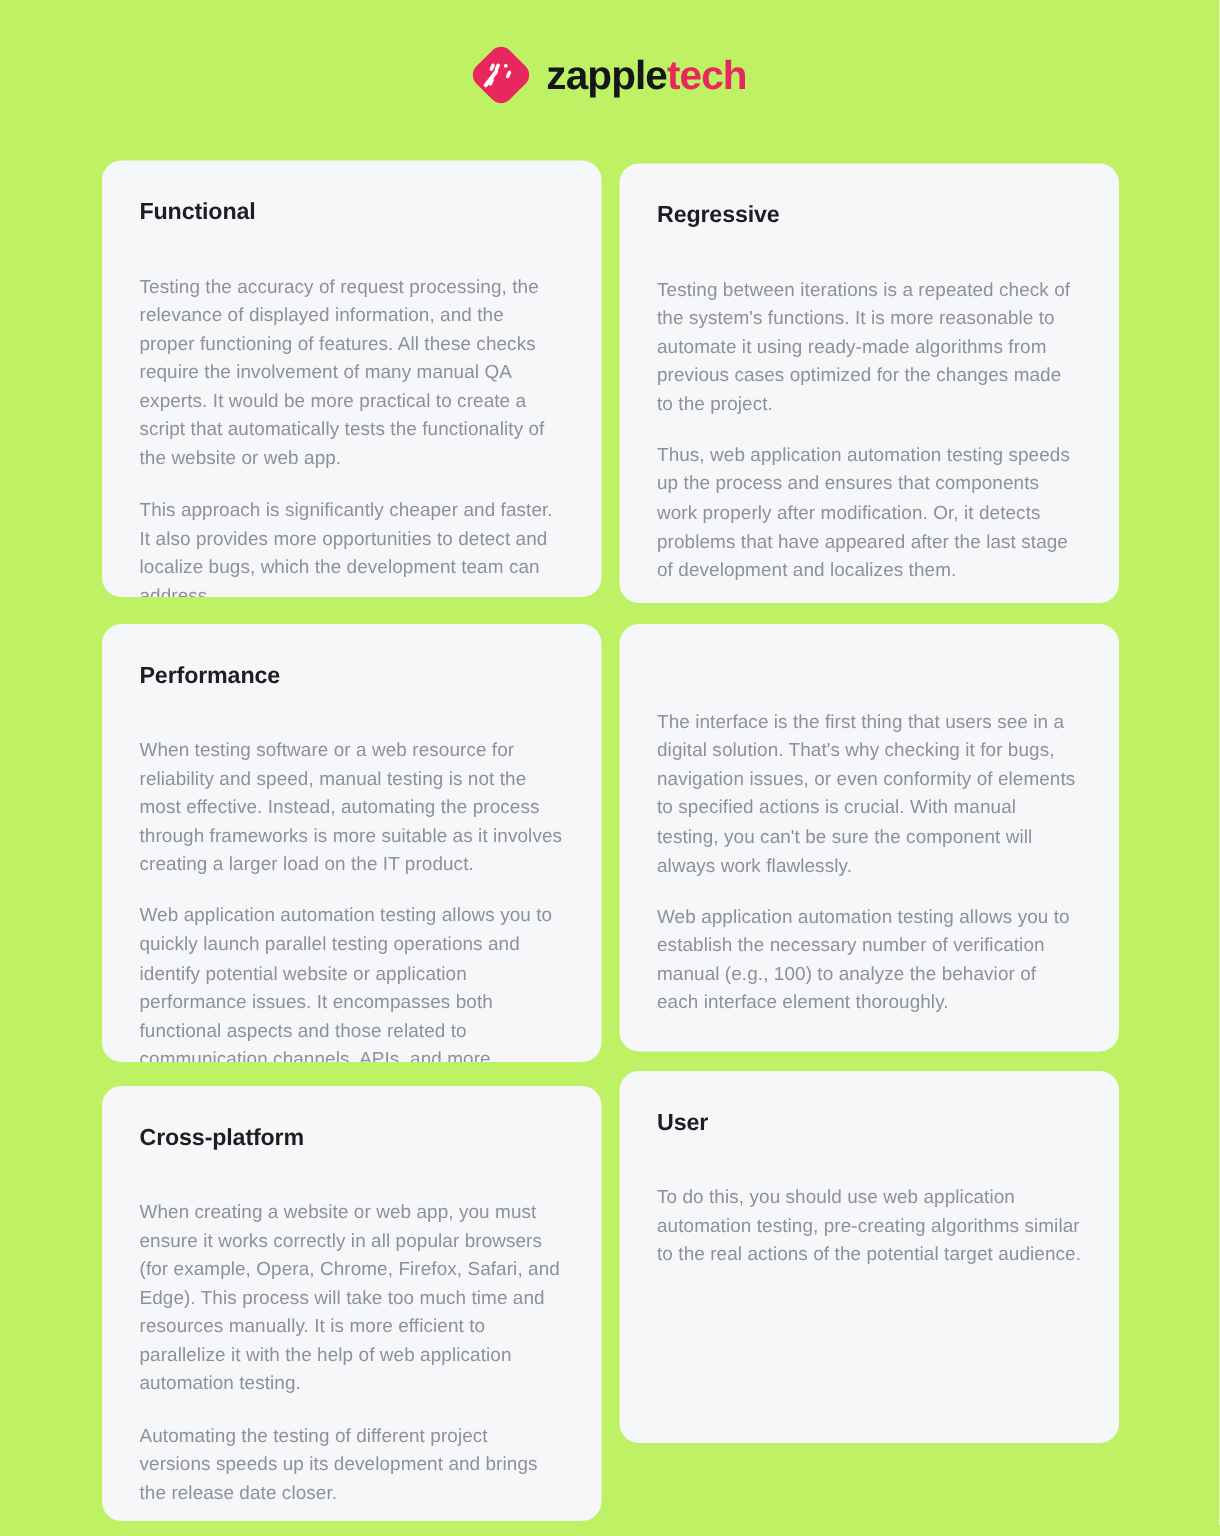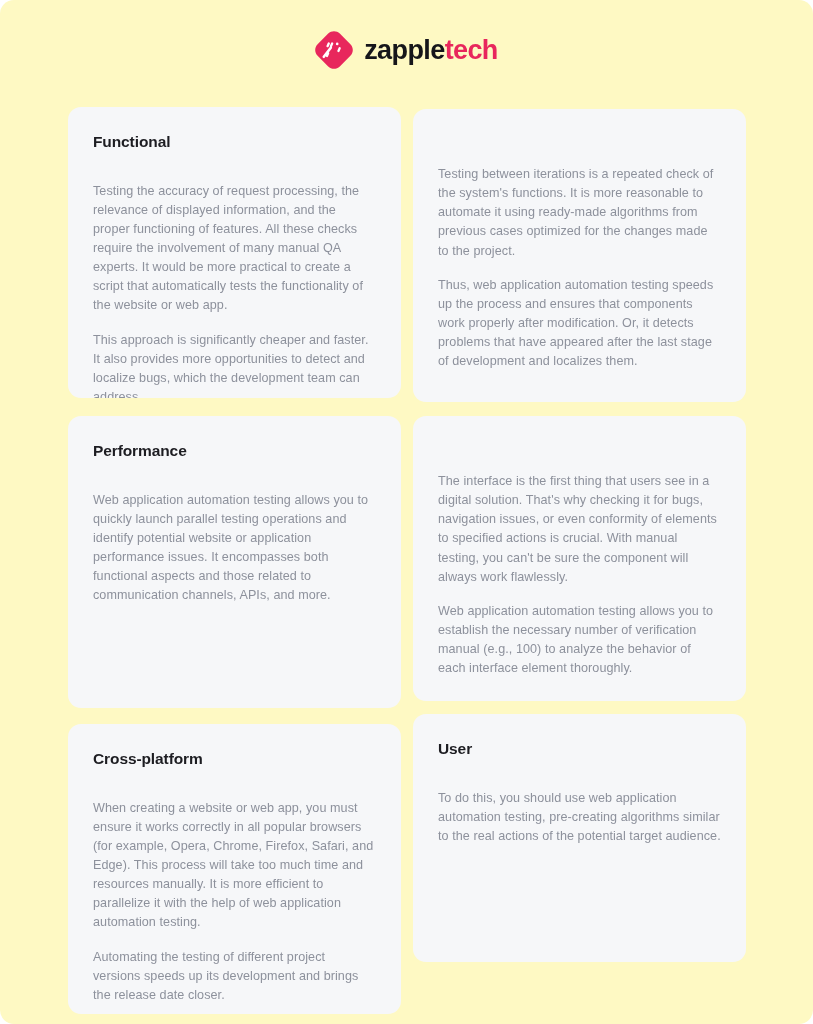--- a/index.html
+++ b/index.html
@@ -13,22 +13,21 @@
   body {
     font-family: "Liberation Sans", sans-serif;
     -webkit-font-smoothing: antialiased;
     overflow: hidden;
   }
 
   .page {
     position: relative;
     width: 813px;
     height: 1024px;
-    background: #fef9c3;
-    border-radius: 14px;
+    background: #bef264;
   }
 
   
   .header {
     position: absolute;
     top: 0;
     left: 0;
     width: 813px;
     height: 100px;
     display: flex;
@@ -157,36 +156,38 @@
       <div class="card card-h1">
         <div class="card-title">Functional</div>
         <p class="card-para">Testing the accuracy of request processing, the relevance of displayed information, and the proper functioning of features. All these checks require the involvement of many manual QA experts. It would be more practical to create a script that automatically tests the functionality of the website or web app.</p>
         <p class="card-para">This approach is significantly cheaper and faster. It also provides more opportunities to detect and localize bugs, which the development team can address.</p>
       </div>
 
       <div class="gap-a"></div>
 
       <div class="card card-h3">
         <div class="card-title">Performance</div>
+        <p class="card-para">When testing software or a web resource for reliability and speed, manual testing is not the most effective. Instead, automating the process through frameworks is more suitable as it involves creating a larger load on the IT product.</p>
         <p class="card-para">Web application automation testing allows you to quickly launch parallel testing operations and identify potential website or application performance issues. It encompasses both functional aspects and those related to communication channels, APIs, and more.</p>
       </div>
 
       <div class="gap-b"></div>
 
       <div class="card card-h5">
         <div class="card-title">Cross-platform</div>
         <p class="card-para">When creating a website or web app, you must ensure it works correctly in all popular browsers (for example, Opera, Chrome, Firefox, Safari, and Edge). This process will take too much time and resources manually. It is more efficient to parallelize it with the help of web application automation testing.</p>
         <p class="card-para">Automating the testing of different project versions speeds up its development and brings the release date closer.</p>
       </div>
 
     </div>
 
     <div class="column column-right">
 
       <div class="card card-h2">
+        <div class="card-title">Regressive</div>
         <p class="card-para">Testing between iterations is a repeated check of the system's functions. It is more reasonable to automate it using ready-made algorithms from previous cases optimized for the changes made to the project.</p>
         <p class="card-para">Thus, web application automation testing speeds up the process and ensures that components work properly after modification. Or, it detects problems that have appeared after the last stage of development and localizes them.</p>
       </div>
 
       <div class="gap-c"></div>
 
       <div class="card card-h4">
         <p class="card-para">The interface is the first thing that users see in a digital solution. That's why checking it for bugs, navigation issues, or even conformity of elements to specified actions is crucial. With manual testing, you can't be sure the component will always work flawlessly.</p>
         <p class="card-para">Web application automation testing allows you to establish the necessary number of verification manual (e.g., 100) to analyze the behavior of each interface element thoroughly.</p>
       </div>

